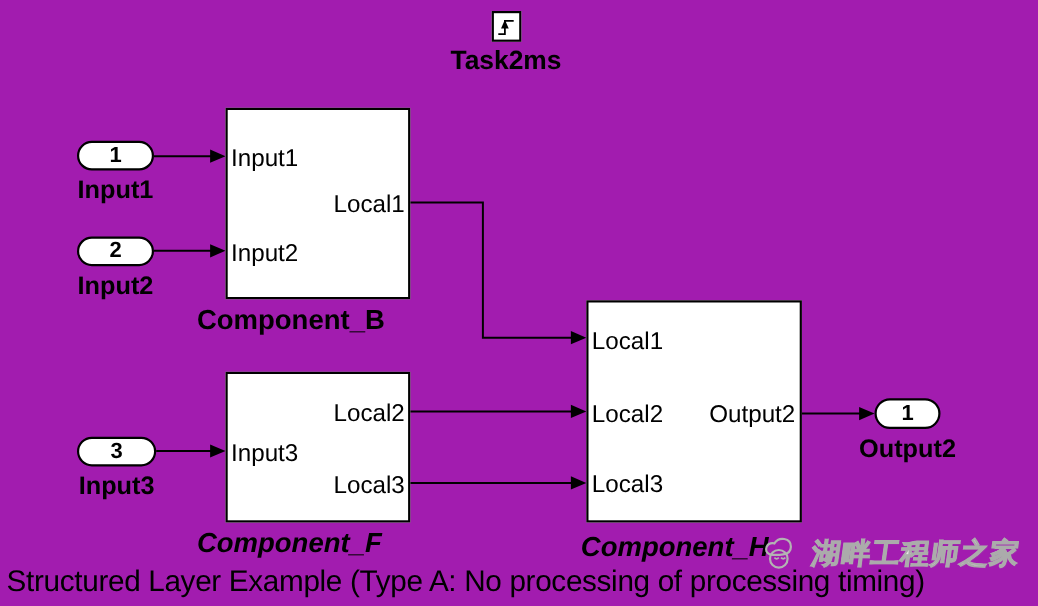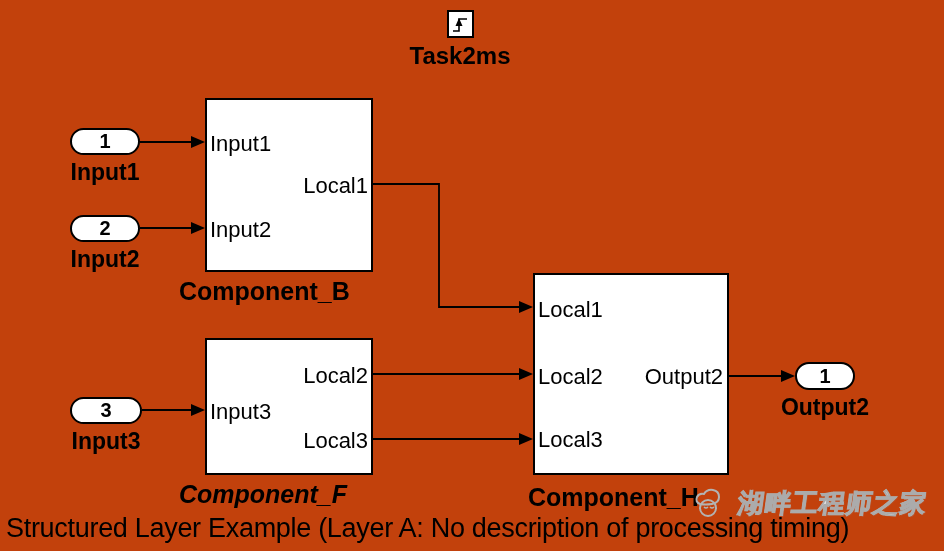--- a/index.html
+++ b/index.html
@@ -1,19 +1,19 @@
 <!DOCTYPE html>
 <html><head>
 <meta charset="utf-8">
 <style>
   html,body{margin:0;padding:0;background:#ffffff;}
   .canvas{
     position:relative;
     width:944px;height:551px;
-    background:#c2410c;
+    background:#a21caf;
     font-family:"Liberation Sans", sans-serif;
     overflow:hidden;
   }
   
   .sblock{
     position:absolute;
     border:2.5px solid #000;
     background:#fff;
     box-sizing:border-box;
   }
@@ -130,21 +130,21 @@
     <div class="port-label port-right" style="top:89px;right:3px;width:160px;">Local3</div>
   </div>
   <div class="block-name" style="left:179px;top:480px;width:220px;font-style:italic;">Component_F</div>
 
   <div class="sblock" style="left:533px;top:273px;width:196px;height:202px;">
     <div class="port-label port-left" style="top:23px;">Local1</div>
     <div class="port-label port-left" style="top:90px;">Local2</div>
     <div class="port-label port-left" style="top:153px;">Local3</div>
     <div class="port-label port-right" style="top:90px;right:4px;width:180px;">Output2</div>
   </div>
-  <div class="block-name" style="left:528px;top:483px;width:220px;">Component_H</div>
+  <div class="block-name" style="left:528px;top:483px;width:220px;font-style:italic;">Component_H</div>
 
   <div class="ioport" style="left:70px;top:128px;width:70px;height:27px;">
     <span>1</span>
   </div>
   <div class="io-label" style="left:40px;top:159px;width:130px;">Input1</div>
 
   <div class="ioport" style="left:70px;top:215px;width:70px;height:27px;">
     <span>2</span>
   </div>
   <div class="io-label" style="left:40px;top:246px;width:130px;">Input2</div>
@@ -152,21 +152,21 @@
   <div class="ioport" style="left:70px;top:397px;width:72px;height:27px;">
     <span>3</span>
   </div>
   <div class="io-label" style="left:41px;top:428px;width:130px;">Input3</div>
 
   <div class="ioport" style="left:795px;top:362px;width:60px;height:28px;">
     <span>1</span>
   </div>
   <div class="io-label" style="left:755px;top:394px;width:140px;">Output2</div>
 
-  <div class="caption">Structured Layer Example (Layer A: No description of processing timing)</div>
+  <div class="caption">Structured Layer Example (Type A: No processing of processing timing)</div>
 
   <div class="watermark">
     <svg width="42" height="38" viewBox="0 0 42 38">
       <g fill="none" stroke="#b3b3b3" stroke-width="2">
         <path d="M6,20 q-5,-2 -3,-7 q2,-4 7,-3 q3,-5 9,-4 q6,1 6,7 q0,6 -7,7 q-7,1 -12,0 z"></path>
         <circle cx="14" cy="24" r="8"></circle>
         <path d="M10,23 q2,2 4,0 M16,23 q2,2 4,0" stroke-width="1.5"></path>
       </g>
     </svg>
     <span class="watermark-text">湖畔工程师之家</span>

